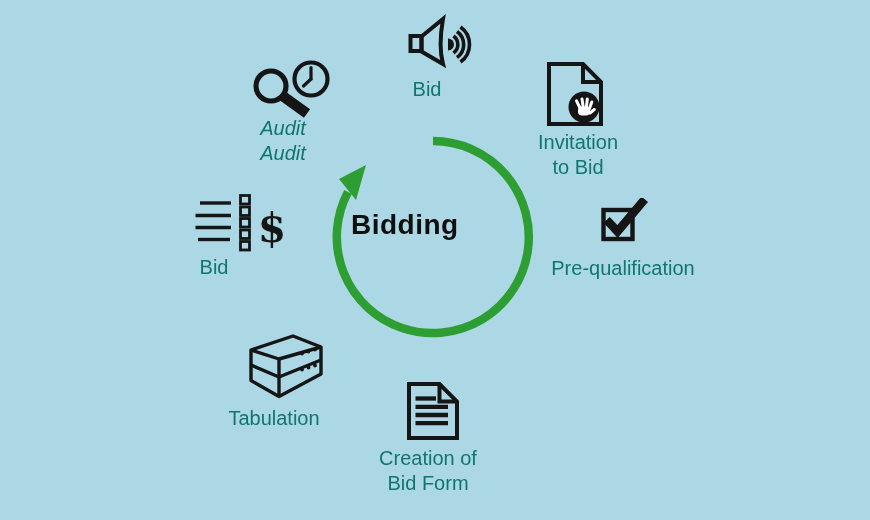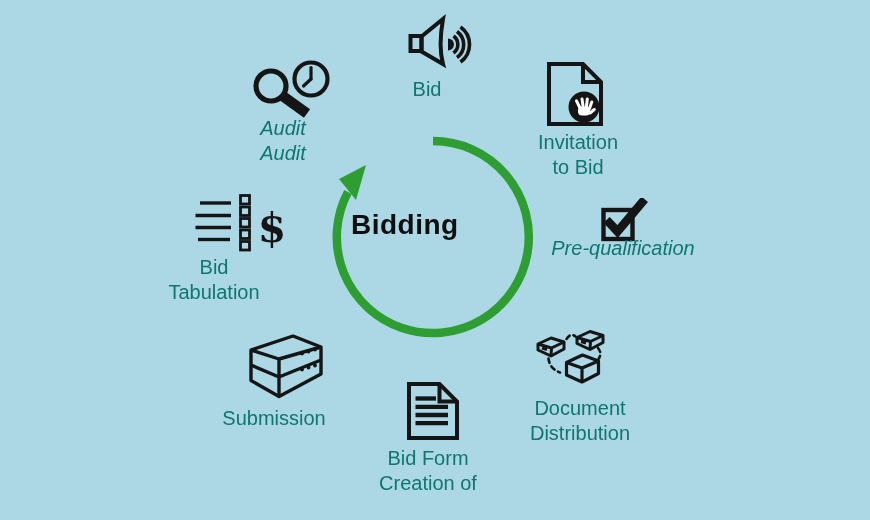--- a/index.html
+++ b/index.html
@@ -18,21 +18,21 @@
   }
   
   #n-advert{left:352px;top:13px;width:150px;height:112px;}
   #n-advert .icon{left:56px;top:0;}
   #n-advert .label{top:64px;}
   #n-invite{left:518px;top:62px;width:120px;height:120px;}
   #n-invite .icon{left:28px;top:0;}
   #n-invite .label{top:68px;}
   #n-prequal{left:523px;top:198px;width:200px;height:80px;}
   #n-prequal .icon{left:77px;top:0;}
-  #n-prequal .label{top:38px;font-style:italic;}
+  #n-prequal .label{top:58px;}
   #n-distrib{left:510px;top:329px;width:140px;height:116px;}
   #n-distrib .icon{left:25px;top:0;}
   #n-distrib .label{top:67px;}
   #n-create{left:358px;top:382px;width:140px;height:112px;}
   #n-create .icon{left:48px;top:0;}
   #n-create .label{top:64px;}
   #n-submit{left:204px;top:333px;width:140px;height:120px;}
   #n-submit .icon{left:43px;top:0;}
   #n-submit .label{top:73px;}
   #n-tabul{left:144px;top:194px;width:140px;height:110px;}
@@ -106,64 +106,37 @@
   <div class="node" id="n-prequal">
     <svg class="icon" width="48" height="44" viewBox="0 0 48 44">
       <rect x="3.5" y="12" width="29" height="29" fill="none" stroke="#151515" stroke-width="4.4"></rect>
       <polyline points="9.5,25 17.5,33.5 42,4.5" fill="none" stroke="#151515" stroke-width="8.5" stroke-linecap="square"></polyline>
     </svg>
     <div class="label">
       <div>Pre-qualification</div>
     </div>
   </div>
 
-  <div class="node" id="n-distrib">
-    <svg class="icon" width="70" height="56" viewBox="0 0 70 56">
-      <g fill="none" stroke="#151515" stroke-width="3" stroke-linejoin="round">
-        <g transform="translate(2,8)">
-          <path d="M1,7 L14,1 L27,5 L27,12 L14,19 L1,13 Z"></path>
-          <path d="M1,7 L14.5,11 L27,5 M14.5,11 L14,19 M5,11 L10,12.6"></path>
-        </g>
-        <g transform="translate(41,1.5)">
-          <path d="M1,7 L14,1 L27,5 L27,12 L14,19 L1,13 Z"></path>
-          <path d="M1,7 L14.5,11 L27,5 M14.5,11 L14,19 M5,11 L10,12.6"></path>
-        </g>
-        <g transform="translate(30.5,24.5)" stroke-width="3.2">
-          <path d="M1,9 L17,1.5 L33,7.5 L33,20 L16.5,28.5 L1,21.5 Z"></path>
-          <path d="M1,9 L16.5,14.5 L33,7.5 M16.5,14.5 L16.5,28.5"></path>
-        </g>
-      </g>
-      <g fill="none" stroke="#151515" stroke-width="2.6" stroke-dasharray="4.5 4" stroke-linecap="round">
-        <path d="M31.5,10 Q36,3.5 40.5,7.5"></path>
-        <path d="M63,19 Q67.5,24.5 63.5,30"></path>
-        <path d="M13.5,29.5 Q14.5,39.5 25,43.5"></path>
-      </g>
-    </svg>
-    <div class="label">
-      <div>Document</div>
-      <div>Distribution</div>
-    </div>
-  </div>
 
   <div class="node" id="n-create">
     <svg class="icon" width="54" height="58" viewBox="0 0 54 58">
       <g fill="none" stroke="#151515" stroke-width="4">
         <path d="M3,2 H33.5 L51,19.5 V56 H3 Z"></path>
         <path d="M33.5,2 V19.5 H51"></path>
       </g>
       <g stroke="#151515" stroke-width="4.3">
         <line x1="9.5" y1="16.5" x2="30" y2="16.5"></line>
         <line x1="9.5" y1="24.8" x2="42" y2="24.8"></line>
         <line x1="9.5" y1="33" x2="42" y2="33"></line>
         <line x1="9.5" y1="41.2" x2="42" y2="41.2"></line>
       </g>
     </svg>
     <div class="label">
+      <div>Creation of</div>
       <div>Bid Form</div>
-      <div>Creation of</div>
     </div>
   </div>
 
   <div class="node" id="n-submit">
     <svg class="icon" width="76" height="66" viewBox="0 0 76 66">
       <g fill="none" stroke="#151515" stroke-width="3.4" stroke-linejoin="round">
         <path d="M4,17 L46,3 L74,14 L74,41 L32,63.5 L4,47.5 Z"></path>
         <path d="M4,17 L32,26 L74,14"></path>
         <path d="M32,26 L32,63.5"></path>
         <path d="M4,32 L32,44 L74,27"></path>
@@ -171,21 +144,21 @@
       <g fill="#151515">
         <circle cx="55" cy="20.5" r="1.9"></circle>
           <circle cx="61.5" cy="18.5" r="1.9"></circle>
           <circle cx="68" cy="16.5" r="1.9"></circle>
         <circle cx="55" cy="36.5" r="1.9"></circle>
           <circle cx="61.5" cy="34.5" r="1.9"></circle>
           <circle cx="68" cy="32.5" r="1.9"></circle>
       </g>
     </svg>
     <div class="label">
-      <div>Submission</div>
+      <div>Tabulation</div>
     </div>
   </div>
 
   <div class="node" id="n-tabul">
     <svg class="icon" width="92" height="60" viewBox="0 0 92 60">
       <g stroke="#151515" stroke-width="3.4">
         <line x1="6" y1="9" x2="37" y2="9"></line>
         <line x1="1.5" y1="21.5" x2="37" y2="21.5"></line>
         <line x1="1.5" y1="33.5" x2="37" y2="33.5"></line>
         <line x1="4" y1="45.5" x2="36" y2="45.5"></line>
@@ -194,21 +167,20 @@
         <rect x="46.5" y="1.5" width="9" height="8.5"></rect>
         <rect x="46.5" y="13" width="9" height="8.5"></rect>
         <rect x="46.5" y="24.5" width="9" height="8.5"></rect>
         <rect x="46.5" y="36" width="9" height="8.5"></rect>
         <rect x="46.5" y="47.5" width="9" height="8.5"></rect>
       </g>
       <text x="78" y="48" text-anchor="middle" font-family="DejaVu Serif, serif" font-weight="bold" font-size="41" fill="#151515">$</text>
     </svg>
     <div class="label">
       <div>Bid</div>
-      <div>Tabulation</div>
     </div>
   </div>
 
   <div class="node" id="n-audit">
     <svg class="icon" width="86" height="62" viewBox="0 0 86 62">
       <g>
         <circle cx="66" cy="22" r="16.5" fill="none" stroke="#151515" stroke-width="4.2"></circle>
         <g stroke="#151515" stroke-width="3.2" stroke-linecap="round">
           <line x1="66" y1="22" x2="66" y2="10.5"></line>
           <line x1="66" y1="22" x2="58.5" y2="29"></line>

